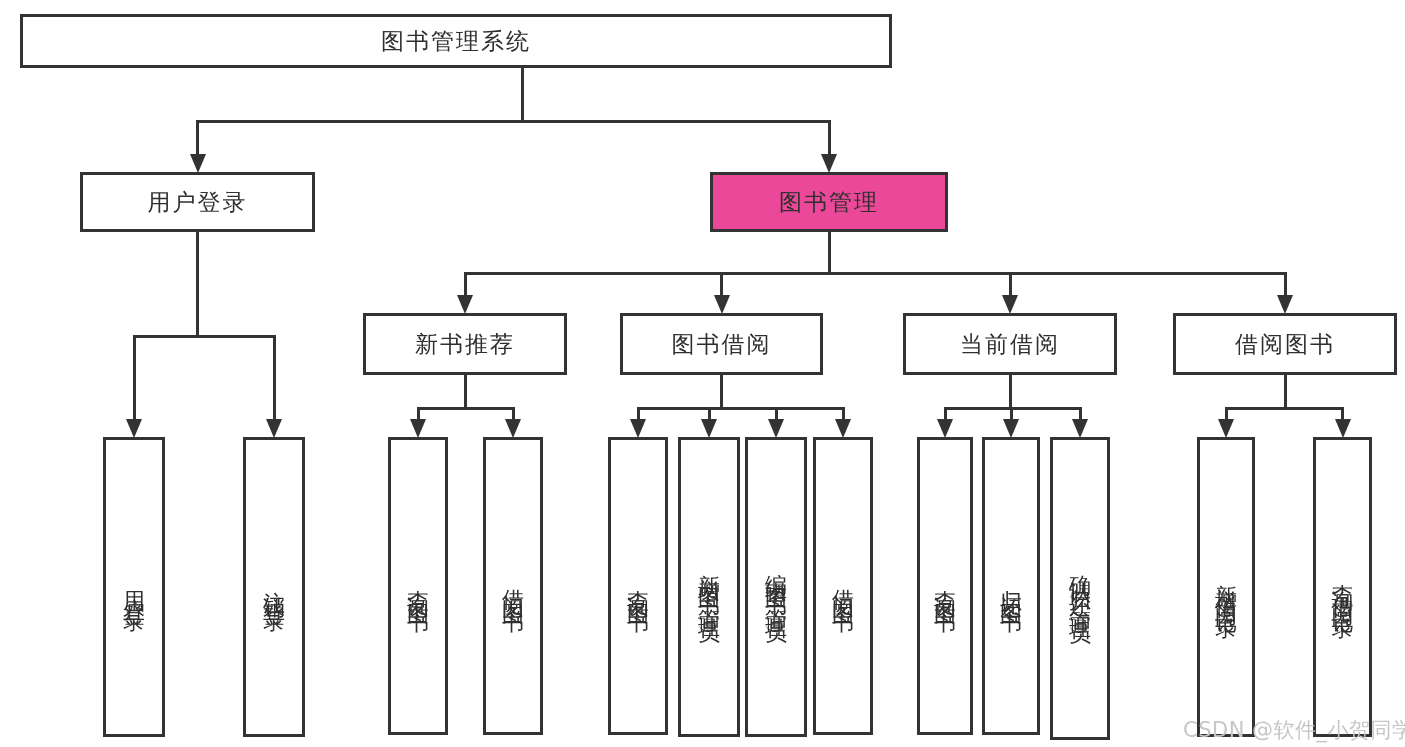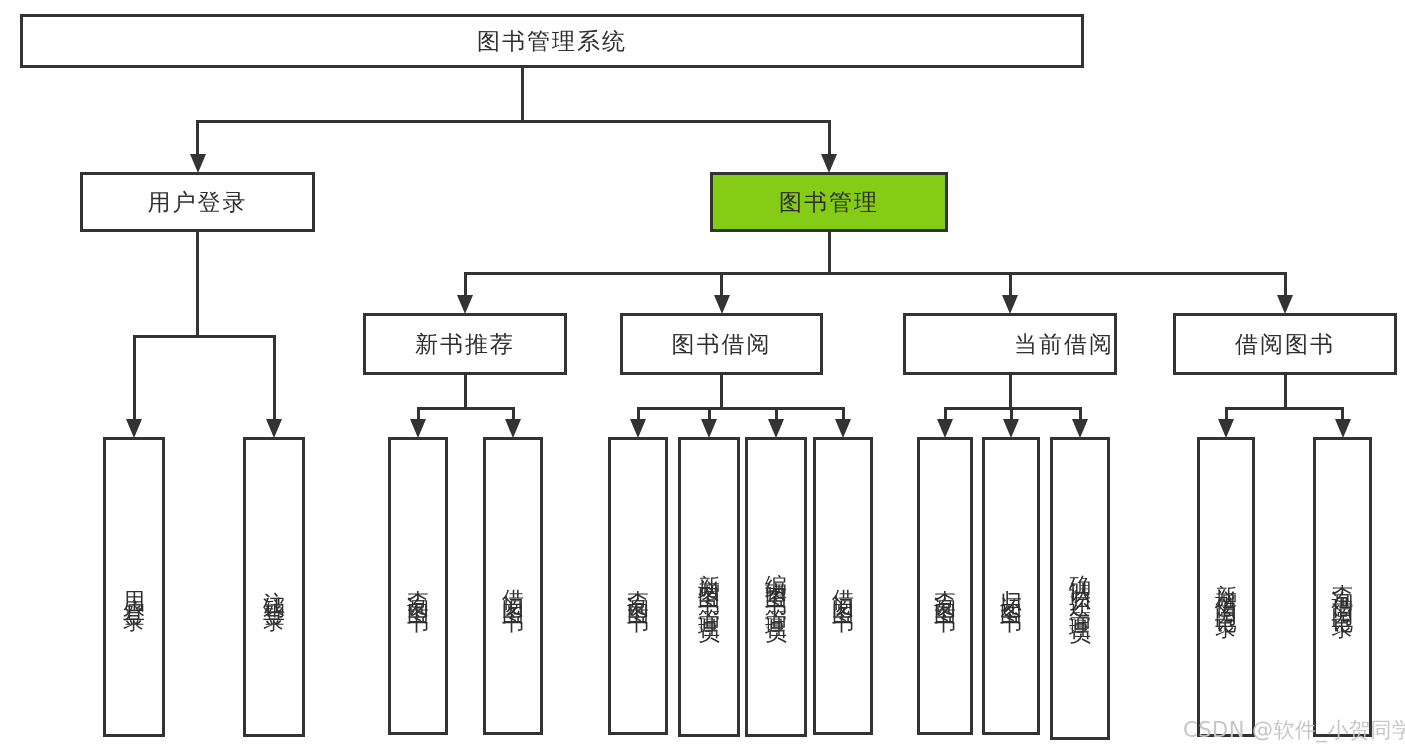--- a/index.html
+++ b/index.html
@@ -111,36 +111,36 @@
     <div class="line" style="left: 1009.5px; top: 407px; width: 3px; height: 13px; background: rgb(51, 51, 51);"></div>
     <div class="arrowhead" style="left: 1003px; top: 419px; border-top-color: rgb(51, 51, 51);"></div>
     <div class="line" style="left: 1078.5px; top: 407px; width: 3px; height: 13px; background: rgb(51, 51, 51);"></div>
     <div class="arrowhead" style="left: 1072px; top: 419px; border-top-color: rgb(51, 51, 51);"></div>
     <div class="line" style="left: 1283.5px; top: 375px; width: 3px; height: 35px; background: rgb(51, 51, 51);"></div>
     <div class="line" style="left: 1224.5px; top: 407px; width: 119.5px; height: 3px; background: rgb(51, 51, 51);"></div>
     <div class="line" style="left: 1224.5px; top: 407px; width: 3px; height: 13px; background: rgb(51, 51, 51);"></div>
     <div class="arrowhead" style="left: 1218px; top: 419px; border-top-color: rgb(51, 51, 51);"></div>
     <div class="line" style="left: 1341px; top: 407px; width: 3px; height: 13px; background: rgb(51, 51, 51);"></div>
     <div class="arrowhead" style="left: 1334.5px; top: 419px; border-top-color: rgb(51, 51, 51);"></div>
-    <div class="node horizontal" style="left: 20px; top: 14px; width: 1064px; height: 54px; border-color: rgb(51, 51, 51); background: rgb(255, 255, 255);">
+    <div class="node horizontal" style="left: 20px; top: 14px; width: 872px; height: 54px; border-color: rgb(51, 51, 51); background: rgb(255, 255, 255);">
       <span class="label" style="color: rgb(47, 47, 47);">图书管理系统</span>
     </div>
     <div class="node horizontal" style="left: 80px; top: 172px; width: 235px; height: 60px; border-color: rgb(51, 51, 51); background: rgb(255, 255, 255);">
       <span class="label" style="color: rgb(47, 47, 47);">用户登录</span>
     </div>
-    <div class="node horizontal" style="left: 710px; top: 172px; width: 238px; height: 60px; border-color: rgb(51, 51, 51); background: #84cc16;">
+    <div class="node horizontal" style="left: 710px; top: 172px; width: 238px; height: 60px; border-color: rgb(51, 51, 51); background: #ec4899;">
       <span class="label" style="color: rgb(47, 47, 47);">图书管理</span>
     </div>
     <div class="node horizontal" style="left: 620px; top: 313px; width: 203px; height: 62px; border-color: rgb(51, 51, 51); background: rgb(255, 255, 255);">
       <span class="label" style="color: rgb(47, 47, 47);">图书借阅</span>
     </div>
     <div class="node horizontal" style="left: 363px; top: 313px; width: 204px; height: 62px; border-color: rgb(51, 51, 51); background: rgb(255, 255, 255);">
       <span class="label" style="color: rgb(47, 47, 47);">新书推荐</span>
     </div>
-    <div class="node horizontal" style="left: 903px; top: 313px; width: 214px; height: 62px; border-color: rgb(51, 51, 51); background: rgb(255, 255, 255); justify-content: flex-end;">
+    <div class="node horizontal" style="left: 903px; top: 313px; width: 214px; height: 62px; border-color: rgb(51, 51, 51); background: rgb(255, 255, 255);">
       <span class="label" style="color: rgb(47, 47, 47);">当前借阅</span>
     </div>
     <div class="node horizontal" style="left: 1173px; top: 313px; width: 224px; height: 62px; border-color: rgb(51, 51, 51); background: rgb(255, 255, 255);">
       <span class="label" style="color: rgb(47, 47, 47);">借阅图书</span>
     </div>
     <div class="node vertical" style="left: 103px; top: 437px; width: 62px; height: 300px; border-color: rgb(51, 51, 51); background: rgb(255, 255, 255);">
       <span class="label" style="color: rgb(47, 47, 47);">用户登录</span>
     </div>
     <div class="node vertical" style="left: 243px; top: 437px; width: 62px; height: 300px; border-color: rgb(51, 51, 51); background: rgb(255, 255, 255);">
       <span class="label" style="color: rgb(47, 47, 47);">注销登录</span>

